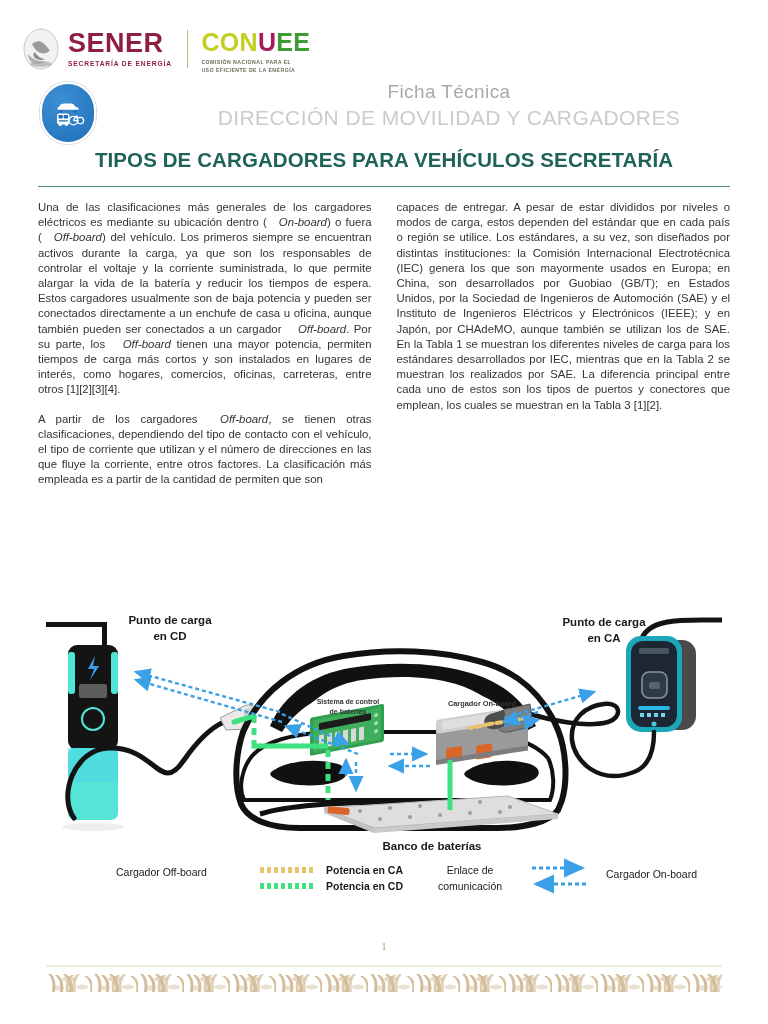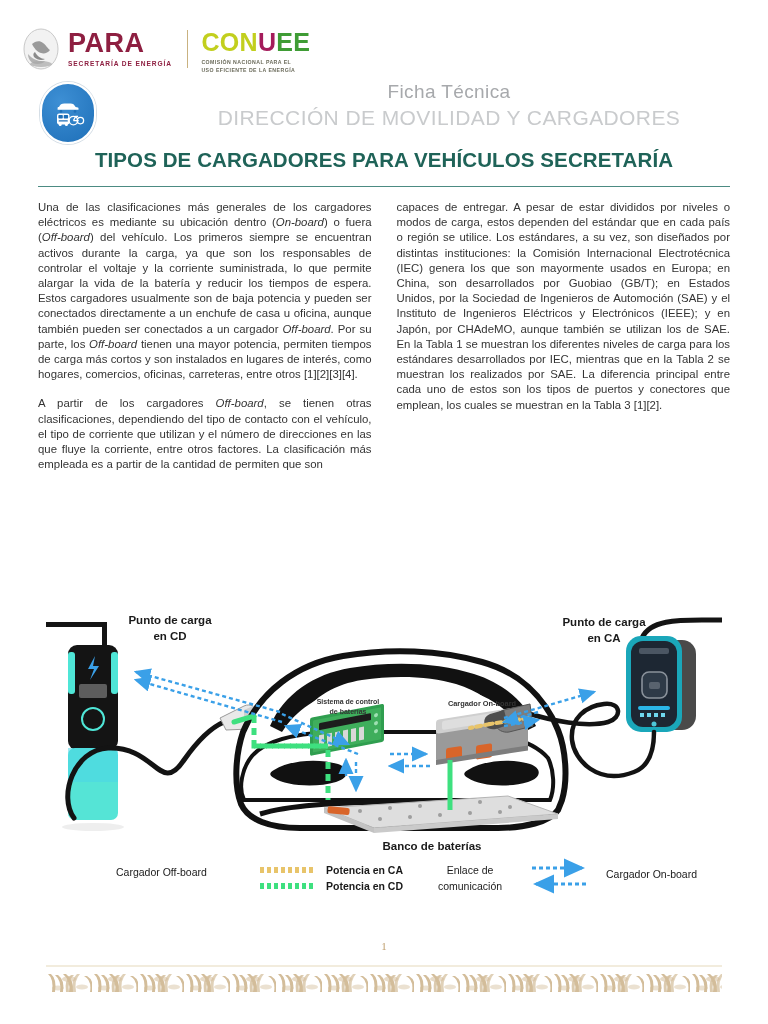--- a/index.html
+++ b/index.html
@@ -42,21 +42,21 @@
   .rule{position:absolute;left:38px;right:38px;top:186px;height:1.4px;background:#4c8b83;}
 
   
   .columns{position:absolute;left:38px;right:38px;top:200px;
       display:flex;gap:25px;}
   .col{flex:1;}
   .col p{margin:0 0 14px 0;text-align:justify;
       font-size:11.4px;line-height:15.2px;color:#333333;
       hyphens:none;}
   .col p:last-child{margin-bottom:0;}
-  em{font-style:italic;}
+  em{font-style:italic;margin-left:12px;}
 
   
   .figure{position:absolute;left:38px;top:600px;width:692px;height:305px;}
   .fig-svg{display:block;width:692px;height:305px;}
   .fig-caption{position:absolute;left:38px;right:38px;top:916px;text-align:center;
       font-size:9.2px;color:#6b6b6b;letter-spacing:.15px;font-variant:small-caps;}
 
   .page-num{position:absolute;left:0;right:0;top:940px;text-align:center;
       font-size:11px;color:#c0a070;font-family:"Liberation Serif",serif;}
 
@@ -75,21 +75,21 @@
 
       <svg class="eagle" viewBox="0 0 38 42">
         <ellipse cx="19" cy="21" rx="17" ry="20" fill="#f2f2f2" stroke="#c9c9c9" stroke-width="1"></ellipse>
         <path d="M10 16c3-3 8-4 11-1 3 2 5 6 7 7-2 3-6 4-9 3-4-1-7-5-9-9z" fill="#9a9a9a"></path>
         <path d="M13 24c2 4 6 7 10 7-3 2-8 1-11-2-1-2-1-4 1-5z" fill="#8a8a8a"></path>
         <path d="M6 26c4 5 11 8 17 7-1 2-4 3-8 3-5 0-9-4-9-10z" fill="#b3b3b3"></path>
         <ellipse cx="19" cy="36" rx="11" ry="3" fill="#a8a8a8" opacity=".7"></ellipse>
       </svg>
 
       <div class="sener-block">
-        <div class="sener-word">PARA</div>
+        <div class="sener-word">SENER</div>
         <div class="sener-sub">SECRETARÍA DE ENERGÍA</div>
       </div>
 
       <div class="logo-div"></div>
 
       <div class="conuee-block">
         <div class="conuee-word"><span class="c-con">CON</span><span class="c-u">U</span><span class="c-ee">EE</span></div>
         <div class="conuee-sub">
           <div>COMISIÓN NACIONAL PARA EL</div>
           <div>USO EFICIENTE DE LA ENERGÍA</div>

